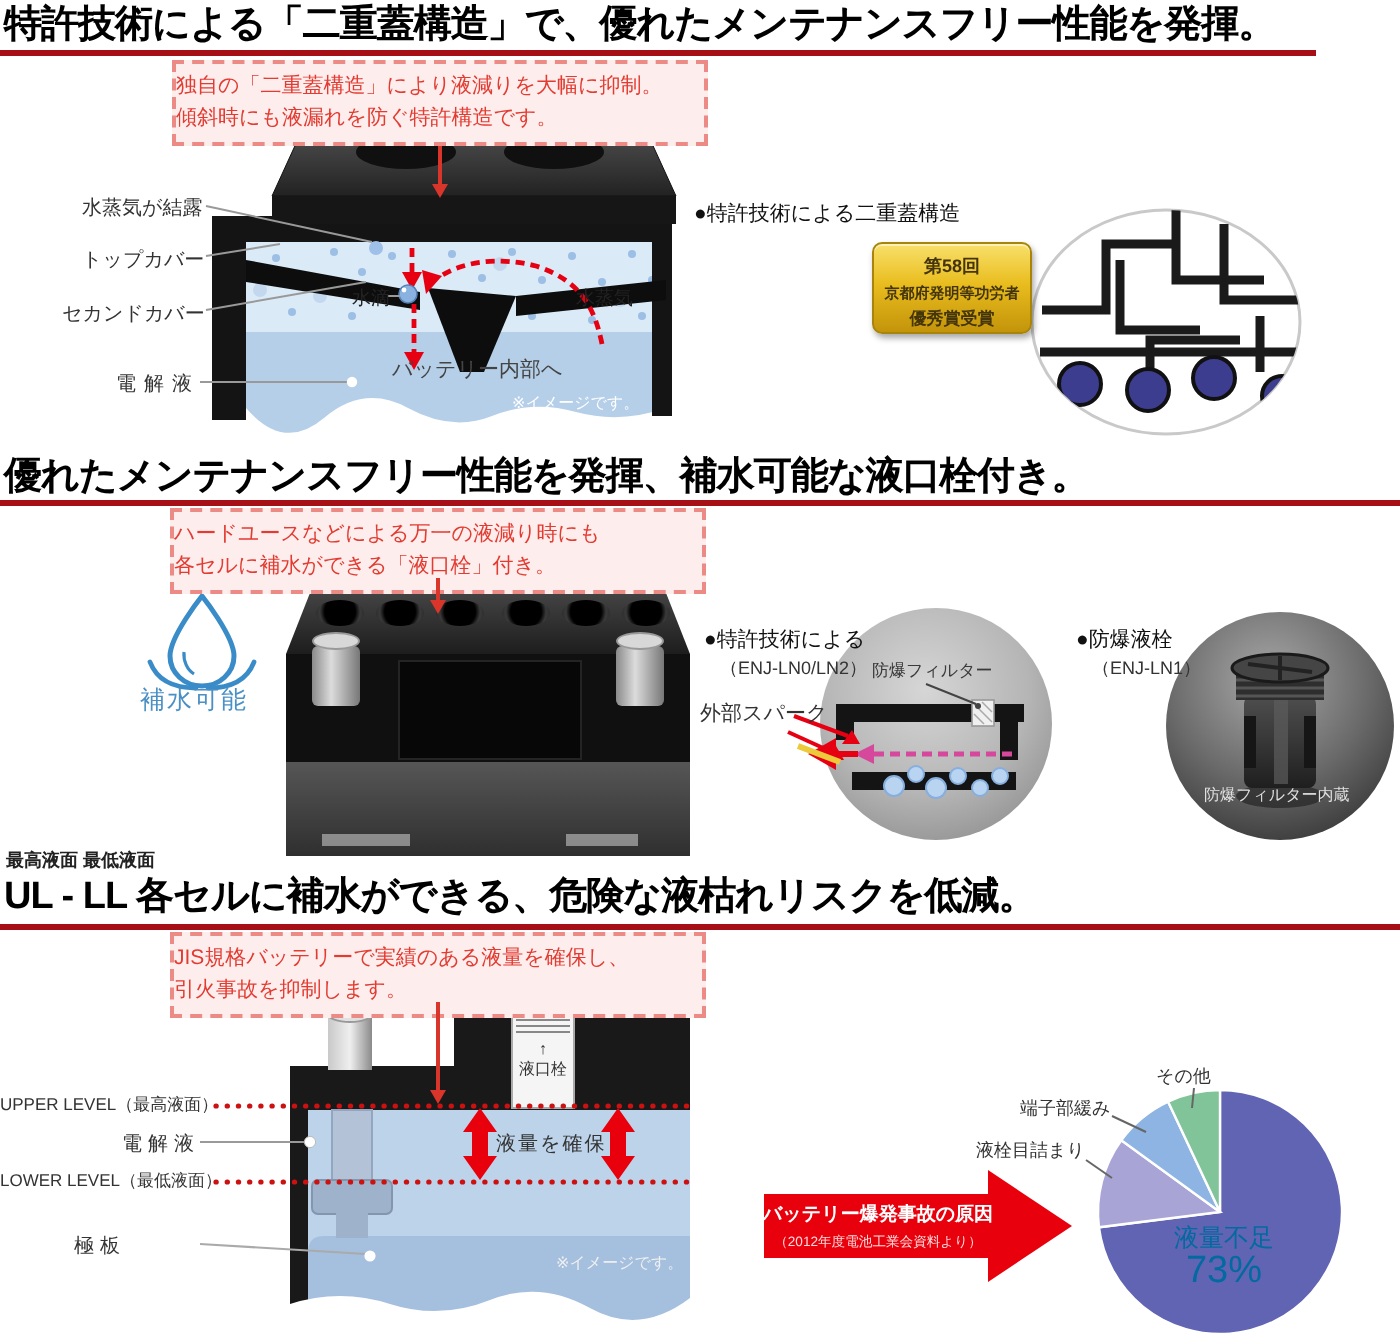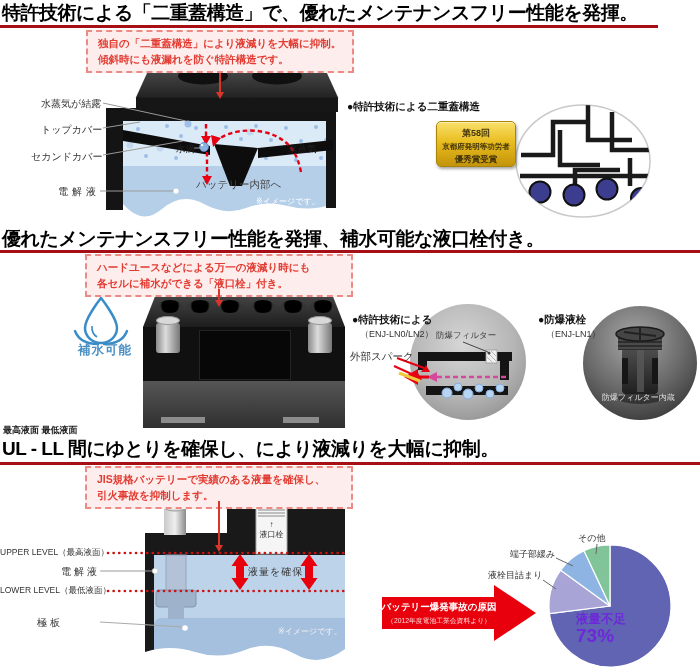--- a/index.html
+++ b/index.html
@@ -2,27 +2,27 @@
 <html><head>
 <meta charset="utf-8">
 <style>
   html,body{margin:0;padding:0;background:#fff}
   .stage{position:relative;width:700px;height:672px;background:#fff;overflow:hidden;
          font-family:"Liberation Sans","DejaVu Sans",sans-serif;color:#111}
   .h{position:absolute;font-weight:bold;font-size:19px;line-height:22px;color:#000;
      white-space:nowrap;letter-spacing:-0.5px;z-index:3}
   .rule{position:absolute;height:3px;background:#a50f15;z-index:2}
   .callout{position:absolute;background:#fdedec;border:2px dashed #ec8a85;color:#e23b31;
-           font-size:10.5px;font-weight:bold;line-height:1.5;padding:4px 0 3px 10px;
+           font-size:10.5px;font-weight:normal;line-height:1.5;padding:4px 0 3px 0;
            white-space:nowrap;z-index:4;box-sizing:border-box}
   .ptr{position:absolute;width:2px;background:#d9352b;z-index:4}
   .ptrhead{position:absolute;width:0;height:0;border-left:4px solid transparent;
            border-right:4px solid transparent;border-top:7px solid #d9352b;z-index:4}
   .lbl{position:absolute;font-size:10px;color:#333;white-space:nowrap;z-index:5}
-  .cap{position:absolute;font-size:10.5px;color:#111;font-weight:bold;white-space:nowrap;z-index:5}
+  .cap{position:absolute;font-size:10.5px;color:#111;font-weight:normal;white-space:nowrap;z-index:5}
   svg.layer{position:absolute;z-index:1}
   .badge{position:absolute;left:436px;top:121px;width:80px;height:46px;border-radius:5px;
          background:linear-gradient(180deg,#f9e06b,#e9bd1f 45%,#c3940a);
          border:1px solid #a8850a;box-shadow:inset 0 1px 0 rgba(255,255,255,.5),1px 2px 3px rgba(0,0,0,.35);
          text-align:center;color:#44350a;font-weight:bold;line-height:1.55;padding-top:5px;
          box-sizing:border-box;z-index:6}
   .badge .b1{font-size:9px}.badge .b2{font-size:7.5px}.badge .b3{font-size:8.5px}
   
   .bat{position:absolute;left:143px;top:291px;width:202px;height:137px;z-index:2}
   .battop{position:absolute;left:0;top:0;width:202px;height:36px;
@@ -41,21 +41,21 @@
   .batmark{position:absolute;height:6px;background:rgba(225,225,225,.5);top:36px}
   
   .arrowbody{position:absolute;left:382px;top:597px;width:112px;height:32px;background:#e8000d;z-index:2}
   .arrowhead{position:absolute;left:494px;top:585px;width:0;height:0;border-top:28px solid transparent;
              border-bottom:28px solid transparent;border-left:42px solid #e8000d;z-index:2}
   .arrowtitle{position:absolute;left:380px;top:601px;width:118px;text-align:center;color:#fff;
               font-weight:bold;font-size:9.5px;white-space:nowrap;z-index:3}
   .arrowsub{position:absolute;left:380px;top:616px;width:118px;text-align:center;color:#ffd9d9;
             font-size:6.8px;white-space:nowrap;z-index:3}
   .pielbl{position:absolute;font-size:9px;color:#333;white-space:nowrap;z-index:5}
-  .piecenter{position:absolute;left:576px;width:72px;text-align:left;color:#6d28d9;font-weight:bold;z-index:5}
+  .piecenter{position:absolute;left:576px;width:72px;text-align:center;color:#0369a1;font-weight:normal;z-index:5}
 </style>
 </head>
 <body>
 
 <div class="stage">
 
   <div class="h" style="left:2px;top:2px">特許技術による「二重蓋構造」で、優れたメンテナンスフリー性能を発揮。</div>
   <div class="rule" style="left:0;top:25px;width:658px"></div>
 
   <div class="callout" style="left:86px;top:30px;width:268px">
@@ -188,21 +188,21 @@
   </div>
   <div class="ptr" style="left:218px;top:289px;height:11px"></div>
   <div class="ptrhead" style="left:215px;top:300px"></div>
 
   <svg class="layer" style="left:73px;top:295px" width="56" height="52" viewBox="0 0 56 52">
     <path d="M28,3 C28,3 12,23 12,33 a16,15 0 0 0 32,0 C44,23 28,3 28,3 Z" fill="#fff" stroke="#3a8cc8" stroke-width="2.5"></path>
     <path d="M19,31 a9,11 0 0 0 5,11" fill="none" stroke="#3a8cc8" stroke-width="1.6"></path>
     <path d="M2,36 q5,13 23,13" fill="none" stroke="#3a8cc8" stroke-width="2.4" stroke-linecap="round"></path>
     <path d="M54,36 q-5,13 -23,13" fill="none" stroke="#3a8cc8" stroke-width="2.4" stroke-linecap="round"></path>
   </svg>
-  <div class="lbl" style="left:70px;top:342px;width:62px;text-align:right;font-size:12.5px;color:#4a90c4;letter-spacing:1px;font-weight:bold">補水可能</div>
+  <div class="lbl" style="left:70px;top:342px;width:62px;text-align:left;font-size:12.5px;color:#4a90c4;letter-spacing:1px;font-weight:normal">補水可能</div>
 
   <div class="bat">
     <div class="battop">
       <div class="batcap" style="left:15px"></div>
       <div class="batcap" style="left:45px"></div>
       <div class="batcap" style="left:75px"></div>
       <div class="batcap" style="left:108px"></div>
       <div class="batcap" style="left:138px"></div>
       <div class="batcap" style="left:168px"></div>
     </div>
@@ -297,21 +297,21 @@
 
   <div class="cap" style="left:352px;top:313px">●特許技術による</div>
   <div class="lbl" style="left:360px;top:328px;font-size:9px">（ENJ-LN0/LN2）</div>
   <div class="lbl" style="left:350px;top:350px;font-size:10.5px">外部スパーク</div>
   <div class="lbl" style="left:436px;top:330px;font-size:8.5px;color:#3a3a3a">防爆フィルター</div>
   <div class="cap" style="left:538px;top:313px">●防爆液栓</div>
   <div class="lbl" style="left:546px;top:328px;font-size:9px">（ENJ-LN1）</div>
   <div class="lbl" style="left:602px;top:392px;font-size:8px;color:#e0e0e0">防爆フィルター内蔵</div>
 
   <div class="lbl" style="left:3px;top:424px;font-size:9px;font-weight:bold;color:#222">最高液面 最低液面</div>
-  <div class="h" style="left:2px;top:438px">UL - LL 間にゆとりを確保し、により液減りを大幅に抑制。</div>
+  <div class="h" style="left:2px;top:438px">UL - LL 各セルに補水ができる、危険な液枯れリスクを低減。</div>
   <div class="rule" style="left:0;top:462px;width:700px"></div>
 
   <div class="callout" style="left:85px;top:466px;width:268px">
     <div>JIS規格バッテリーで実績のある液量を確保し、</div>
     <div>引火事故を抑制します。</div>
   </div>
   <div class="ptr" style="left:218px;top:501px;height:44px"></div>
   <div class="ptrhead" style="left:215px;top:545px"></div>
 
   <svg class="layer" style="left:0;top:495px" width="400" height="177" viewBox="0 495 400 177">

